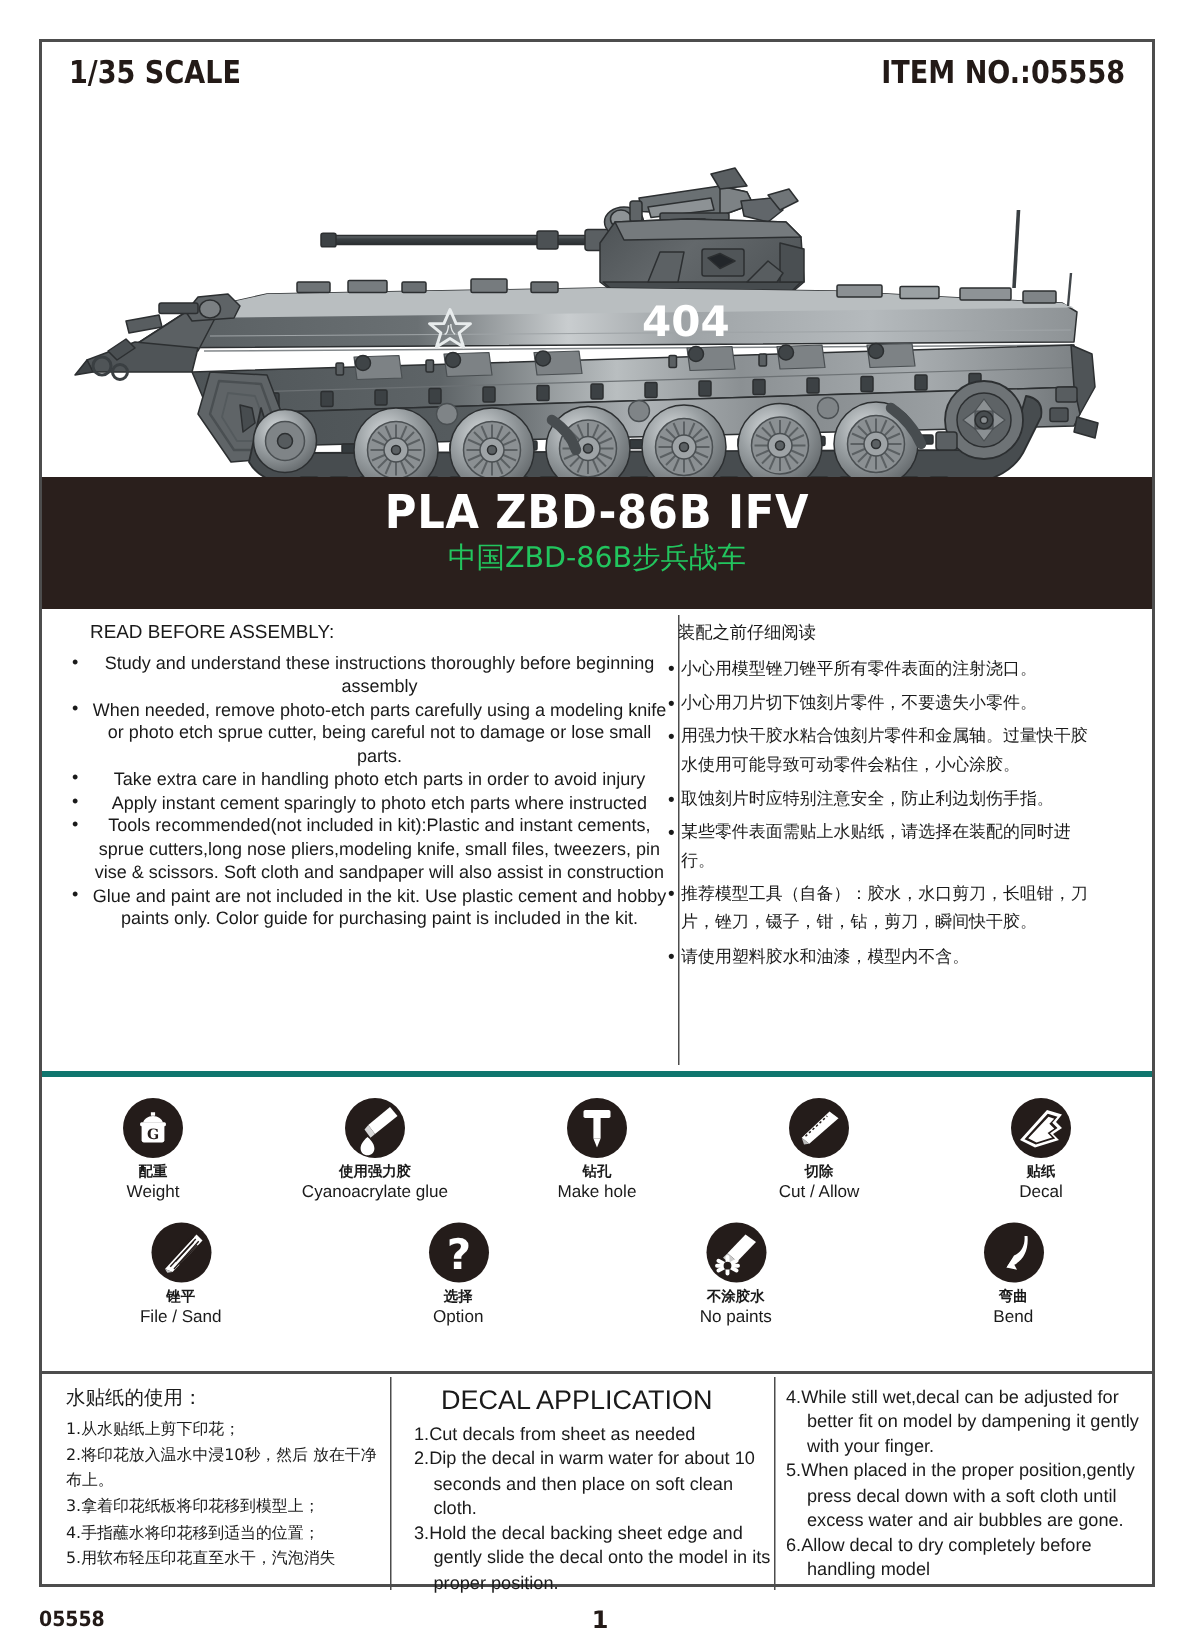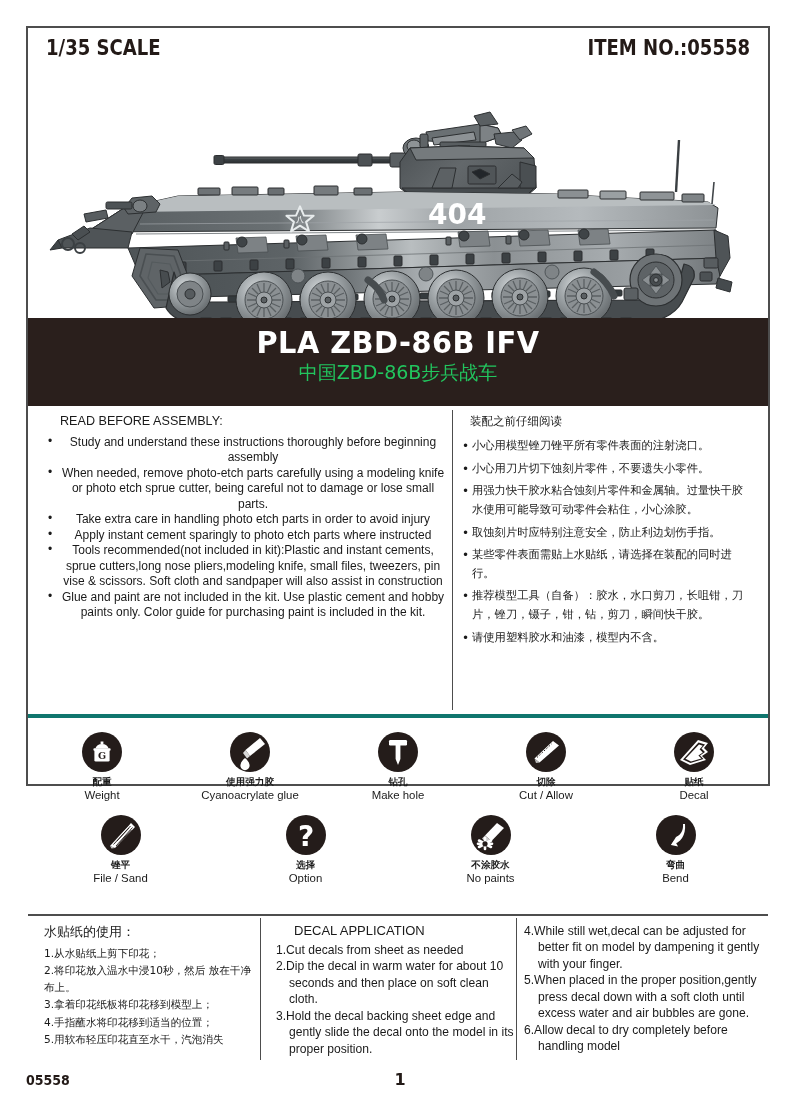--- a/index.html
+++ b/index.html
@@ -15,21 +15,21 @@
     color: #1a1a1a;
     overflow: hidden;
   }
 
   
   #sheet {
     position: absolute;
     left: 26px;
     top: 26px;
     width: 744px;
-    height: 760px;
+    height: 1032px;
     border: 2px solid #4d4d4d;
     box-sizing: border-box;
     background: #fff;
   }
 
   
   .hdr {
     position: absolute;
     top: 8px;
     font-family: "DejaVu Sans", sans-serif;
@@ -86,21 +86,21 @@
   #instructions {
     position: absolute;
     left: 0;
     top: 378px;
     width: 740px;
     height: 312px;
     border-bottom: 4px solid #0f766e;
     box-sizing: border-box;
   }
   #col-en { position: absolute; left: 18px;  top: 8px;  width: 400px; }
-  #col-cn { position: absolute; left: 432px; top: 8px;  width: 292px; }
+  #col-cn { position: absolute; left: 414px; top: 8px;  width: 292px; }
   #vdiv-instr {
     position: absolute;
     left: 424px; top: 4px;
     width: 0; height: 300px;
     border-left: 1.5px solid #4d4d4d;
   }
 
   .head-en {
     font-size: 12.6px;
     margin: 0 0 7px 14px;
@@ -202,21 +202,21 @@
   #vdiv-d2 {
     position: absolute; left: 488px; top: 2px;
     width: 0; height: 142px; border-left: 1.5px solid #4d4d4d;
   }
   .dc-head-cn {
     font-family: "DejaVu Sans", sans-serif;
     font-size: 13px;
     margin: 0 0 4px 2px;
   }
   .dc-head-en {
-    font-size: 13px;
+    font-size: 18px;
     margin: 0 0 4px 18px;
     white-space: nowrap;
   }
   ol.nlist { list-style: none; margin: 0; padding: 0; }
   ol.nlist li { position: relative; }
   #dc-cn ol.nlist li {
     font-family: "DejaVu Sans", sans-serif;
     font-size: 10.6px;
     line-height: 1.62;
     padding-left: 2px;

